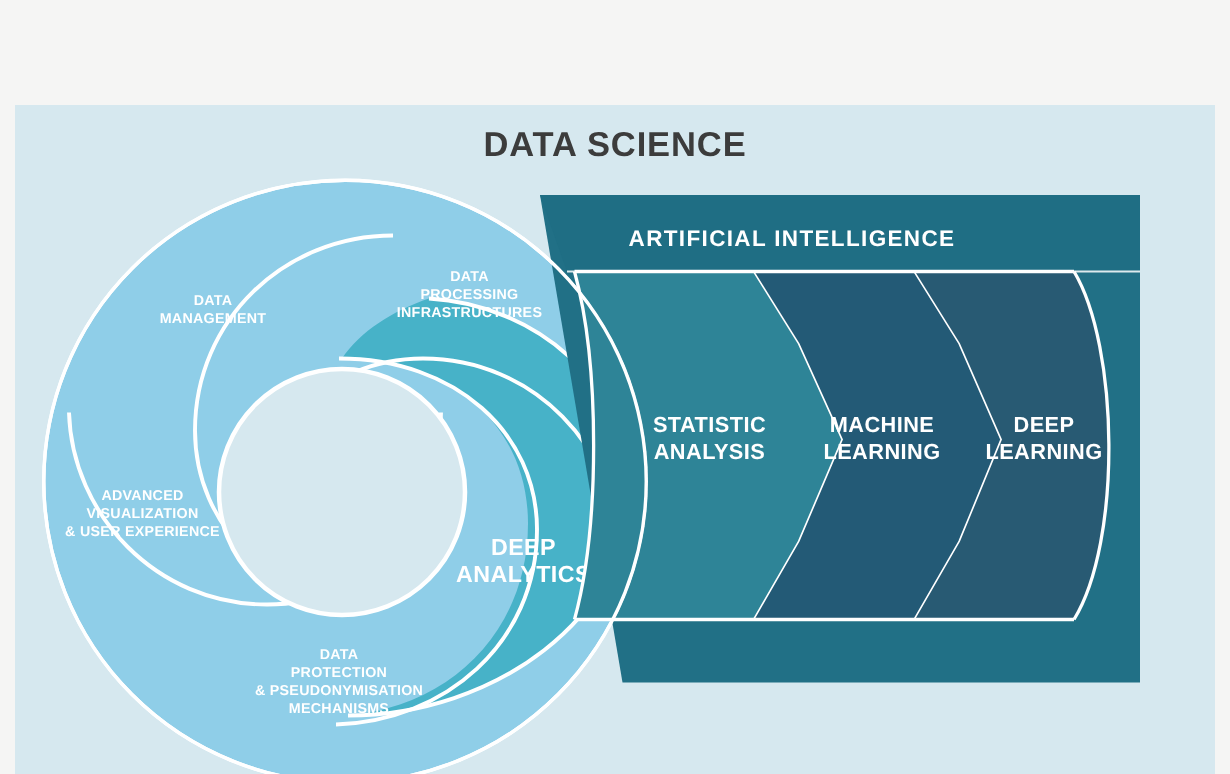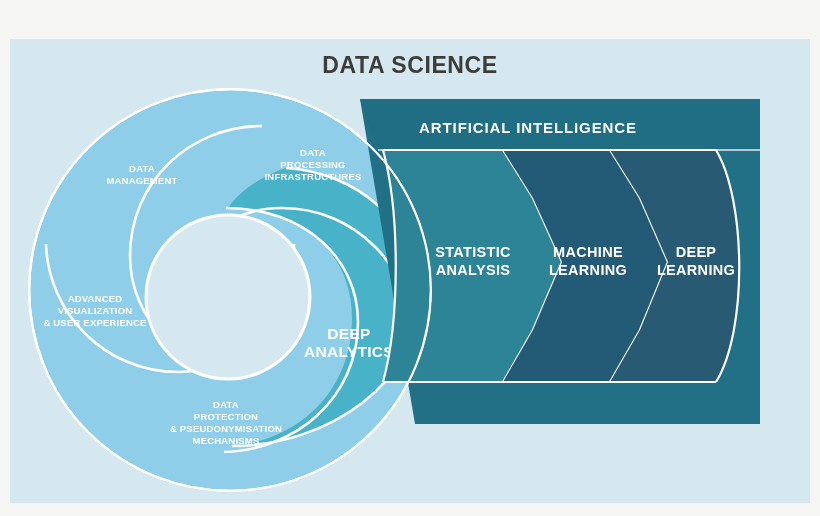--- a/index.html
+++ b/index.html
@@ -10,20 +10,21 @@
   body {
     width: 820px;
     height: 516px;
     overflow: hidden;
     font-family: "Liberation Sans", sans-serif;
   }
   #stage {
     position: relative;
     width: 820px;
     height: 376px;
+    margin-top: 31px;
   }
   #diagram {
     position: absolute;
     left: 0;
     top: 0;
     width: 820px;
     height: 516px;
     display: block;
   }
   .card-bg { fill: #d6e8ef; }

